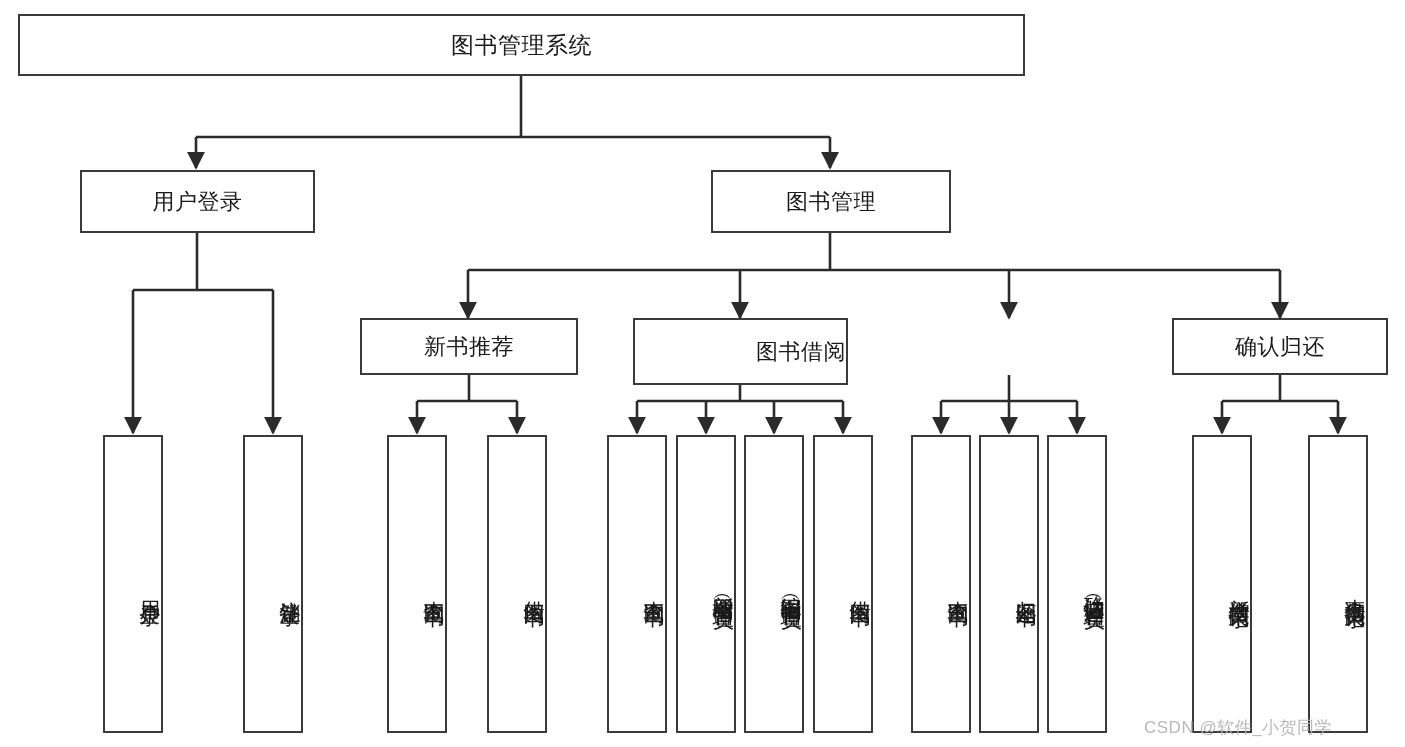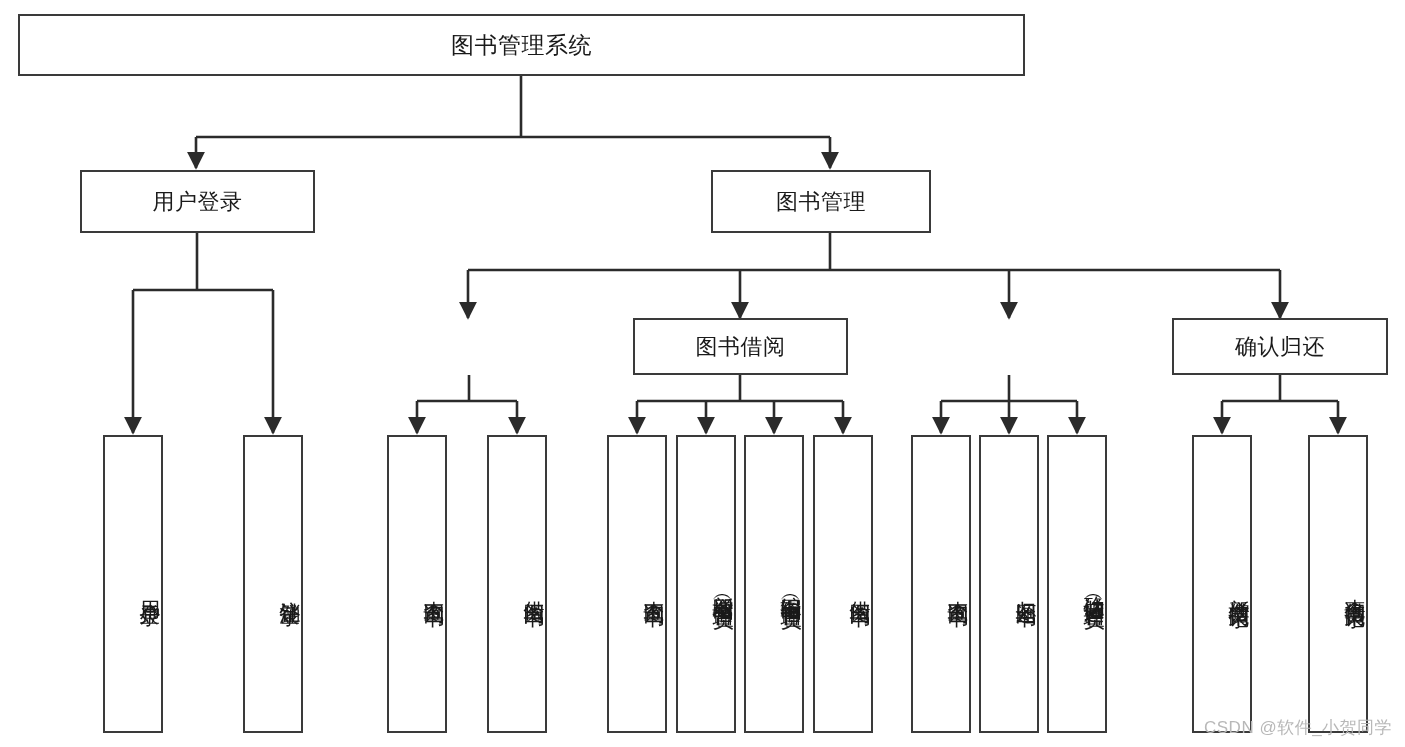--- a/index.html
+++ b/index.html
@@ -121,25 +121,28 @@
     </g>
   </svg>
 
   <div class="node horiz root" style="left:18px; top:14px; width:1007px; height:62px;">
     <span>图书管理系统</span>
   </div>
 
   <div class="node horiz" style="left:80px; top:170px; width:235px; height:63px;">
     <span>用户登录</span>
   </div>
-  <div class="node horiz" style="left:711px; top:170px; width:220px; height:63px;">
+  <div class="node horiz" style="left:711px; top:170px; width:240px; height:63px;">
     <span>图书管理</span>
   </div>
 
-  <div class="node horiz" style="left:633px; top:318px; width:215px; height:57px;">
+  <div class="node horiz" style="left:360px; top:318px; width:218px; height:57px;">
+    <span>新书推荐</span>
+  </div>
+  <div class="node horiz" style="left:633px; top:318px; width:215px; height:67px;justify-content:flex-end;">
     <span>图书借阅</span>
   </div>
   <div class="node horiz" style="left:1172px; top:318px; width:216px; height:57px;">
     <span>确认归还</span>
   </div>
 
   <div class="node vert" style="left:103px; top:435px; width:60px; height:298px;">
     <span class="vtext">用户登录</span>
   </div>
   <div class="node vert" style="left:243px; top:435px; width:60px; height:298px;">
@@ -176,15 +179,15 @@
     <span class="vtext">确认归还（管理员）</span>
   </div>
 
   <div class="node vert" style="left:1192px; top:435px; width:60px; height:298px;">
     <span class="vtext">新增借阅记录</span>
   </div>
   <div class="node vert" style="left:1308px; top:435px; width:60px; height:298px;">
     <span class="vtext">查询借阅记录</span>
   </div>
 
-  <div class="watermark" style="left:1204px; top:716px;">CSDN @软件_小贺同学</div>
+  <div class="watermark" style="left:1144px; top:716px;">CSDN @软件_小贺同学</div>
 
 </div>
 
 </body></html>

